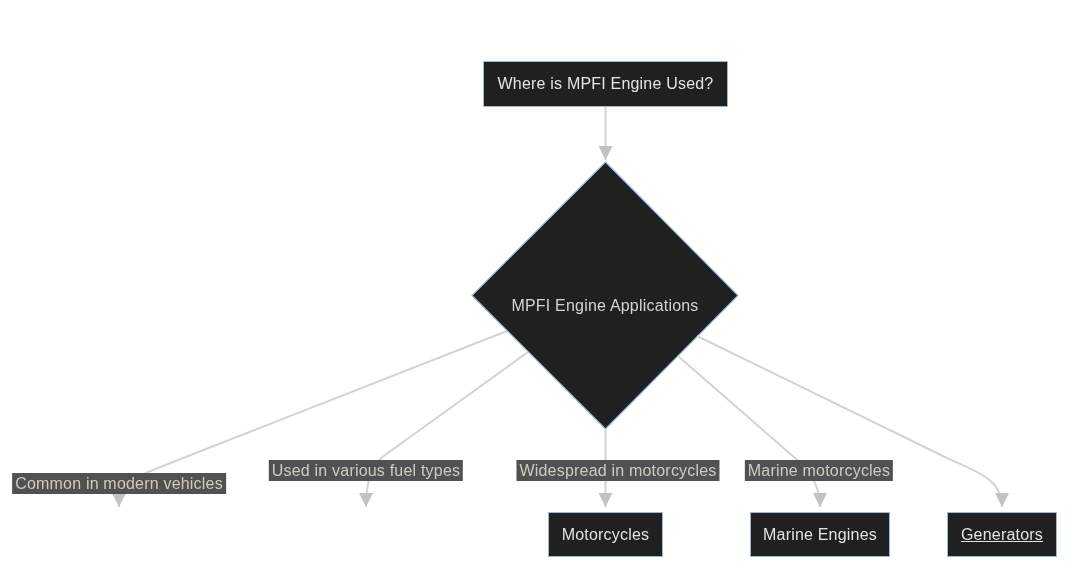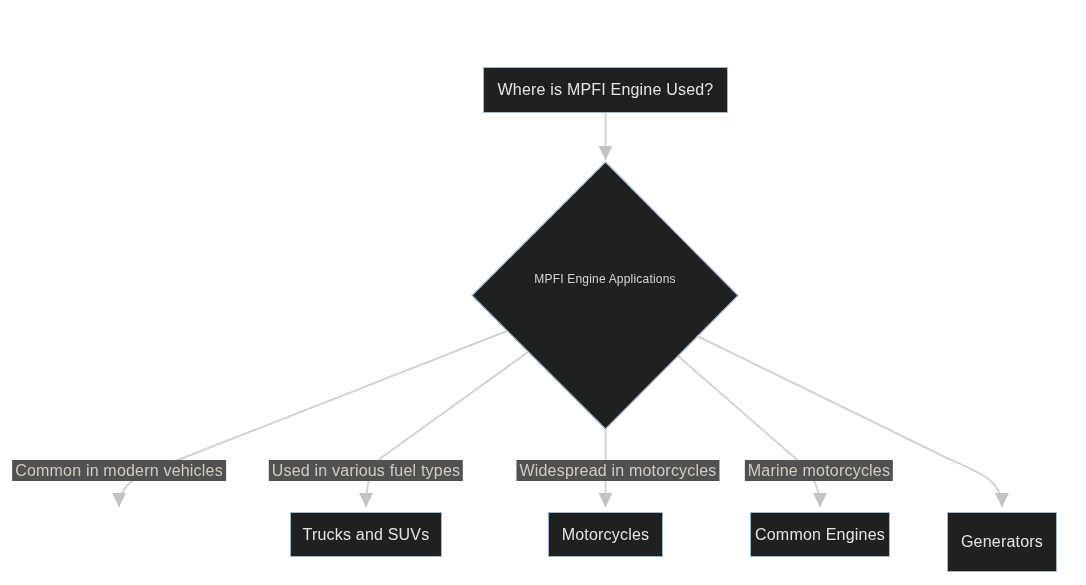--- a/index.html
+++ b/index.html
@@ -28,50 +28,50 @@
     border: 1px solid #9db8d4;
     color: #e6e3de;
     display: flex;
     align-items: center;
     justify-content: center;
     font-size: 16px;
     letter-spacing: 0.2px;
     white-space: nowrap;
     box-sizing: border-box;
   }
-  .node-question { left: 483px; top: 67px;  width: 245px; height: 46px; }
+  .node-question { left: 483px; top: 61px;  width: 245px; height: 46px; }
   .node-b1 { left: 49px;  top: 512px; width: 142px; height: 45px; }
   .node-b2 { left: 290px; top: 512px; width: 152px; height: 45px; }
   .node-b3 { left: 548px; top: 512px; width: 115px; height: 45px; text-align: right; }
   .node-b4 { left: 750px; top: 512px; width: 140px; height: 45px; }
-  .node-b5 { left: 947px; top: 512px; width: 110px; height: 60px; }
+  .node-b5 { left: 947px; top: 512px; width: 110px; height: 45px; text-decoration: underline; }
   .diamond-label {
     position: absolute;
     left: 605px;
-    top: 279px;
+    top: 306px;
     transform: translate(-50%, -50%);
     color: #d5d3cf;
-    font-size: 12px;
+    font-size: 16px;
     letter-spacing: 0.2px;
     white-space: nowrap;
   }
   .edge-label {
     position: absolute;
     top: 460px;
     height: 21px;
     line-height: 21px;
     transform: translateX(-50%);
     background: #515151;
     color: #d2cabf;
     font-size: 16px;
     letter-spacing: 0.2px;
     padding: 0 3px;
     white-space: nowrap;
   }
-  .el1 { left: 119px; }
+  .el1 { left: 119px; margin-top: 13px; }
   .el2 { left: 366px; }
   .el3 { left: 618px; }
   .el4 { left: 819px; }
   .el5 { left: 1001px; }
 </style>
 </head>
 <body>
 
 <div class="stage">
 
@@ -99,18 +99,17 @@
 
   <div class="node node-question">Where is MPFI Engine Used?</div>
 
   <div class="diamond-label">MPFI Engine Applications</div>
 
   <div class="edge-label el1">Common in modern vehicles</div>
   <div class="edge-label el2">Used in various fuel types</div>
   <div class="edge-label el3">Widespread in motorcycles</div>
   <div class="edge-label el4">Marine motorcycles</div>
 
-  <div class="node node-b2">Trucks and SUVs</div>
   <div class="node node-b3">Motorcycles</div>
-  <div class="node node-b4">Common Engines</div>
+  <div class="node node-b4">Marine Engines</div>
   <div class="node node-b5">Generators</div>
 
 </div>
 
 </body></html>

